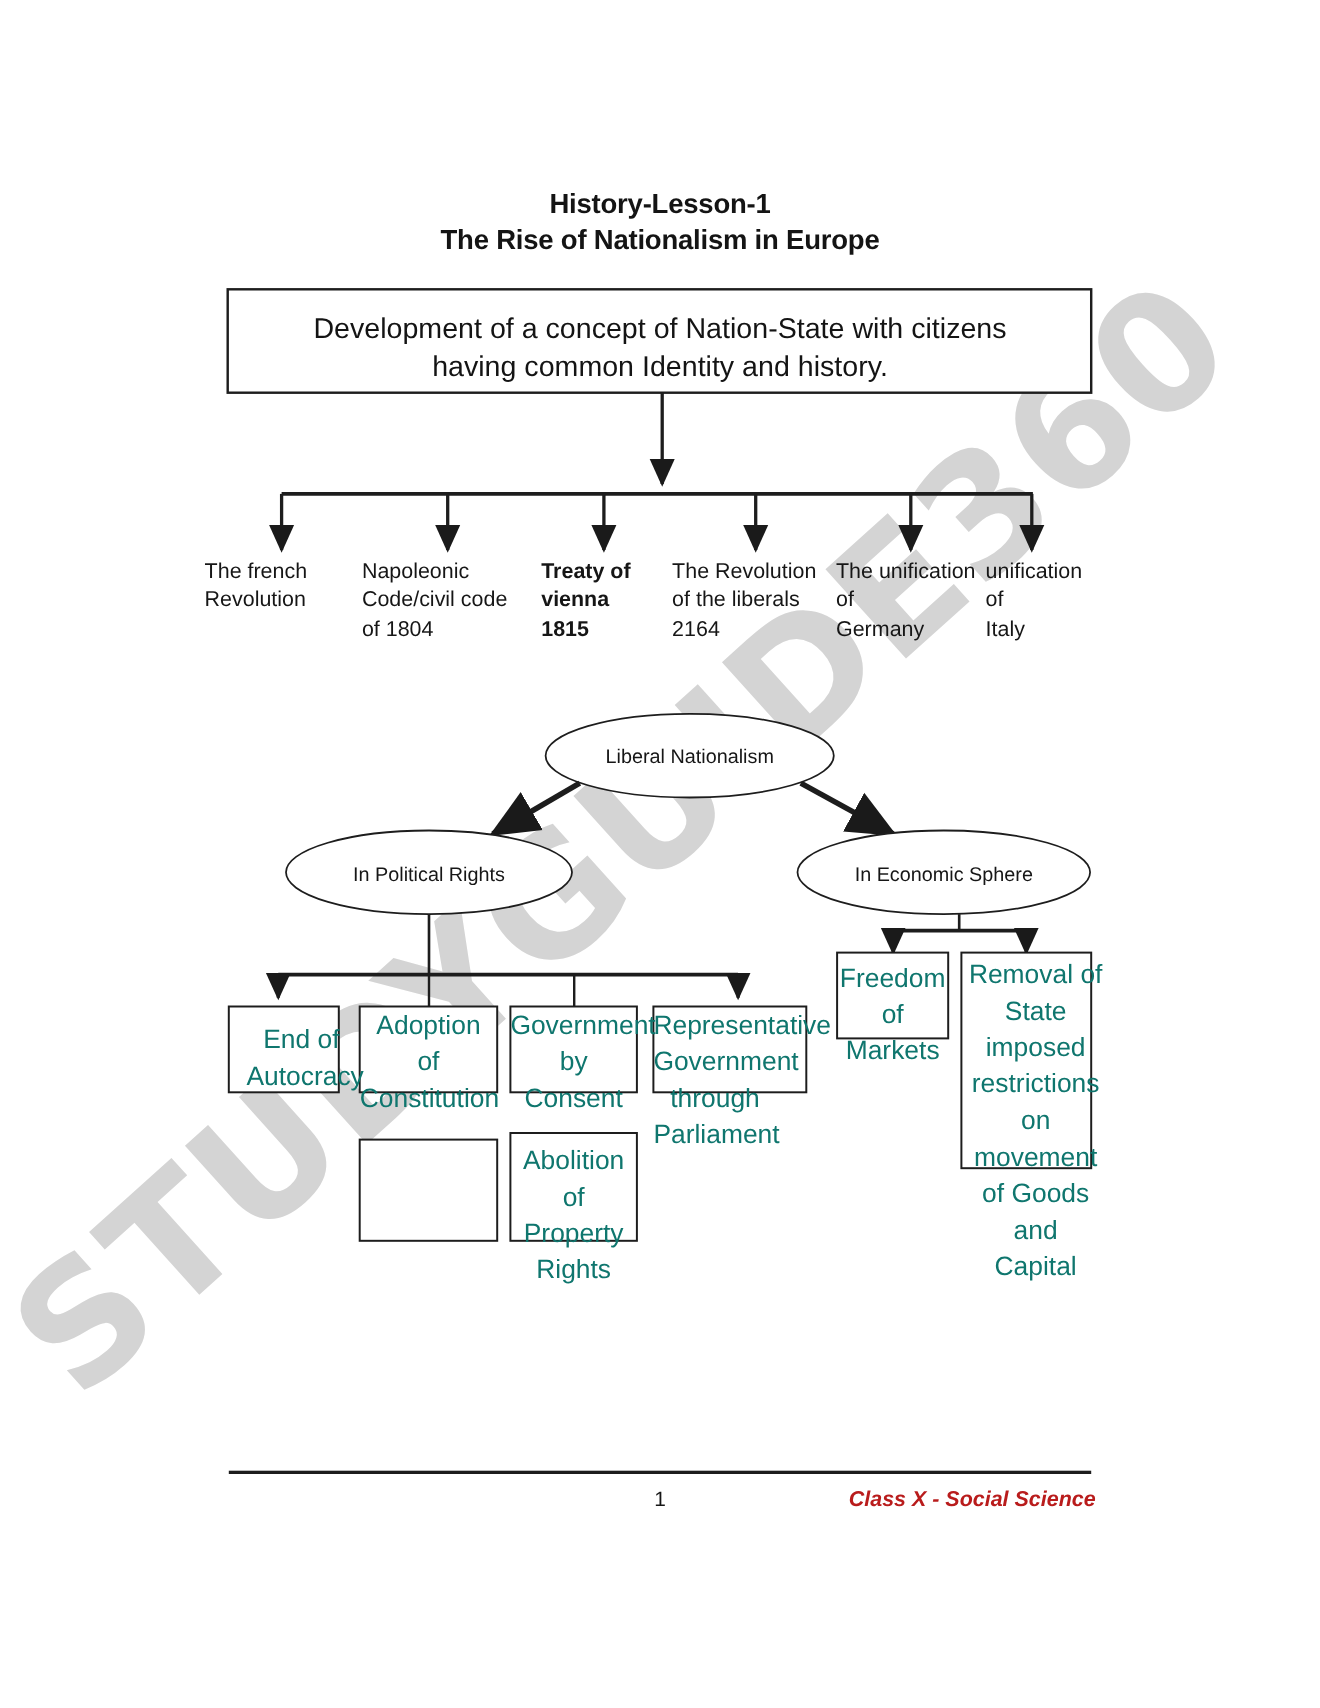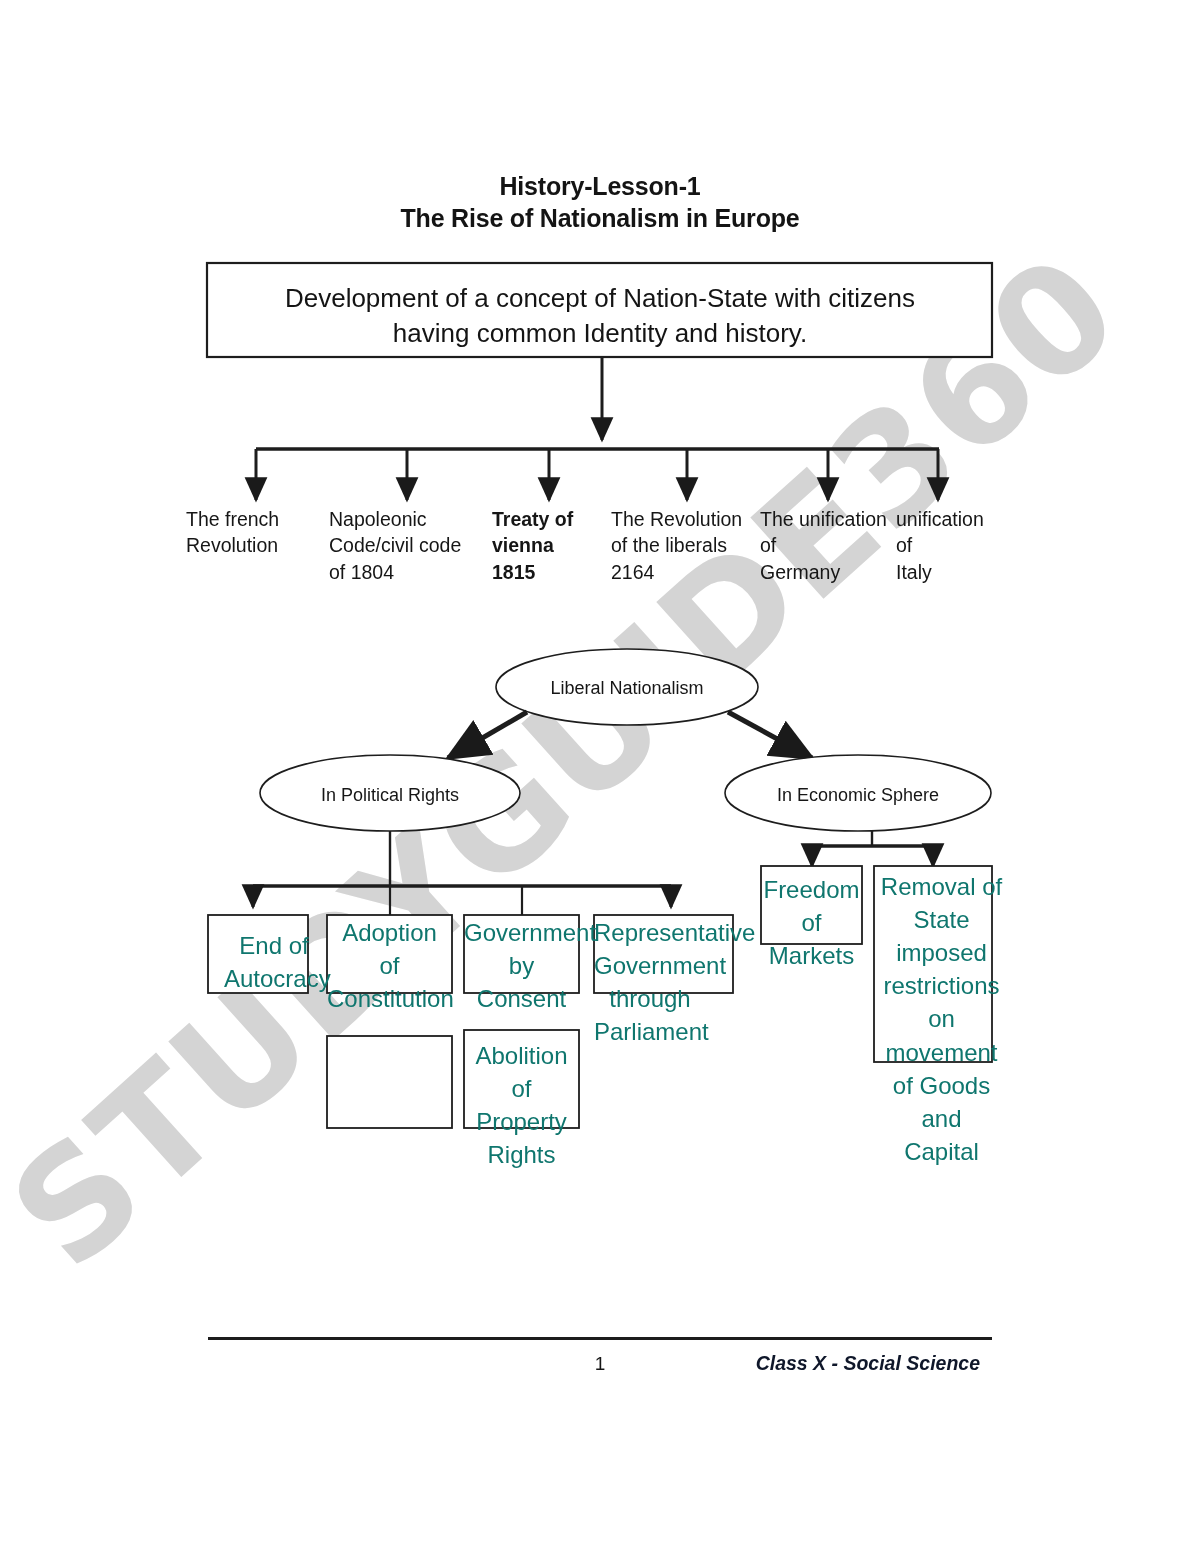--- a/index.html
+++ b/index.html
@@ -112,26 +112,26 @@
     position: absolute;
     left: 560px;
     top: 1353px;
     width: 80px;
     text-align: center;
     font-size: 19px;
     color: #161616;
   }
   #footer-course {
     position: absolute;
-    right: 220px;
+    right: 204px;
     top: 1352px;
     font-size: 19.5px;
     font-weight: bold;
     font-style: italic;
-    color: #0f172a;
+    color: #b91c1c;
   }
 </style>
 </head>
 <body>
 
 <div id="page">
 
   <svg id="watermark" viewBox="0 0 1200 1553">
     <text class="wm-text" x="600" y="800" text-anchor="middle" transform="rotate(-42 600 800)">STUDYGUIDE360</text>
   </svg>

